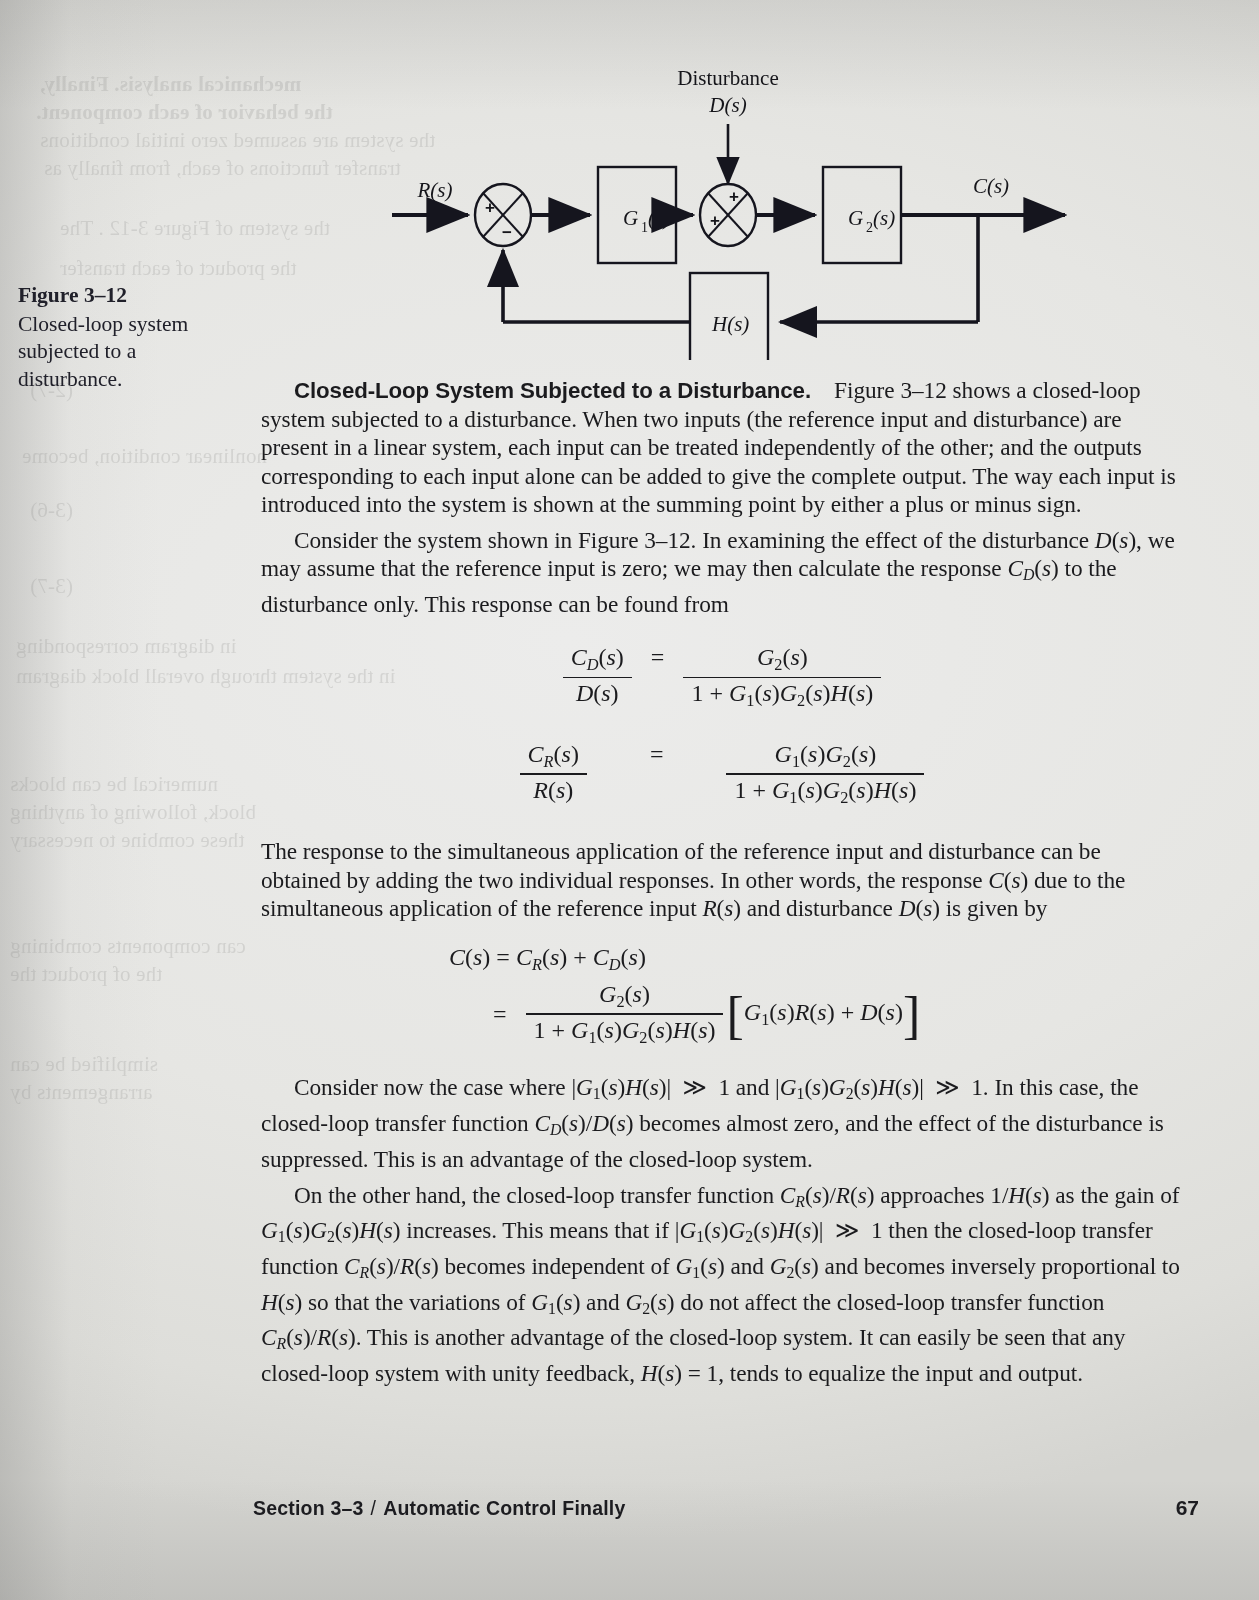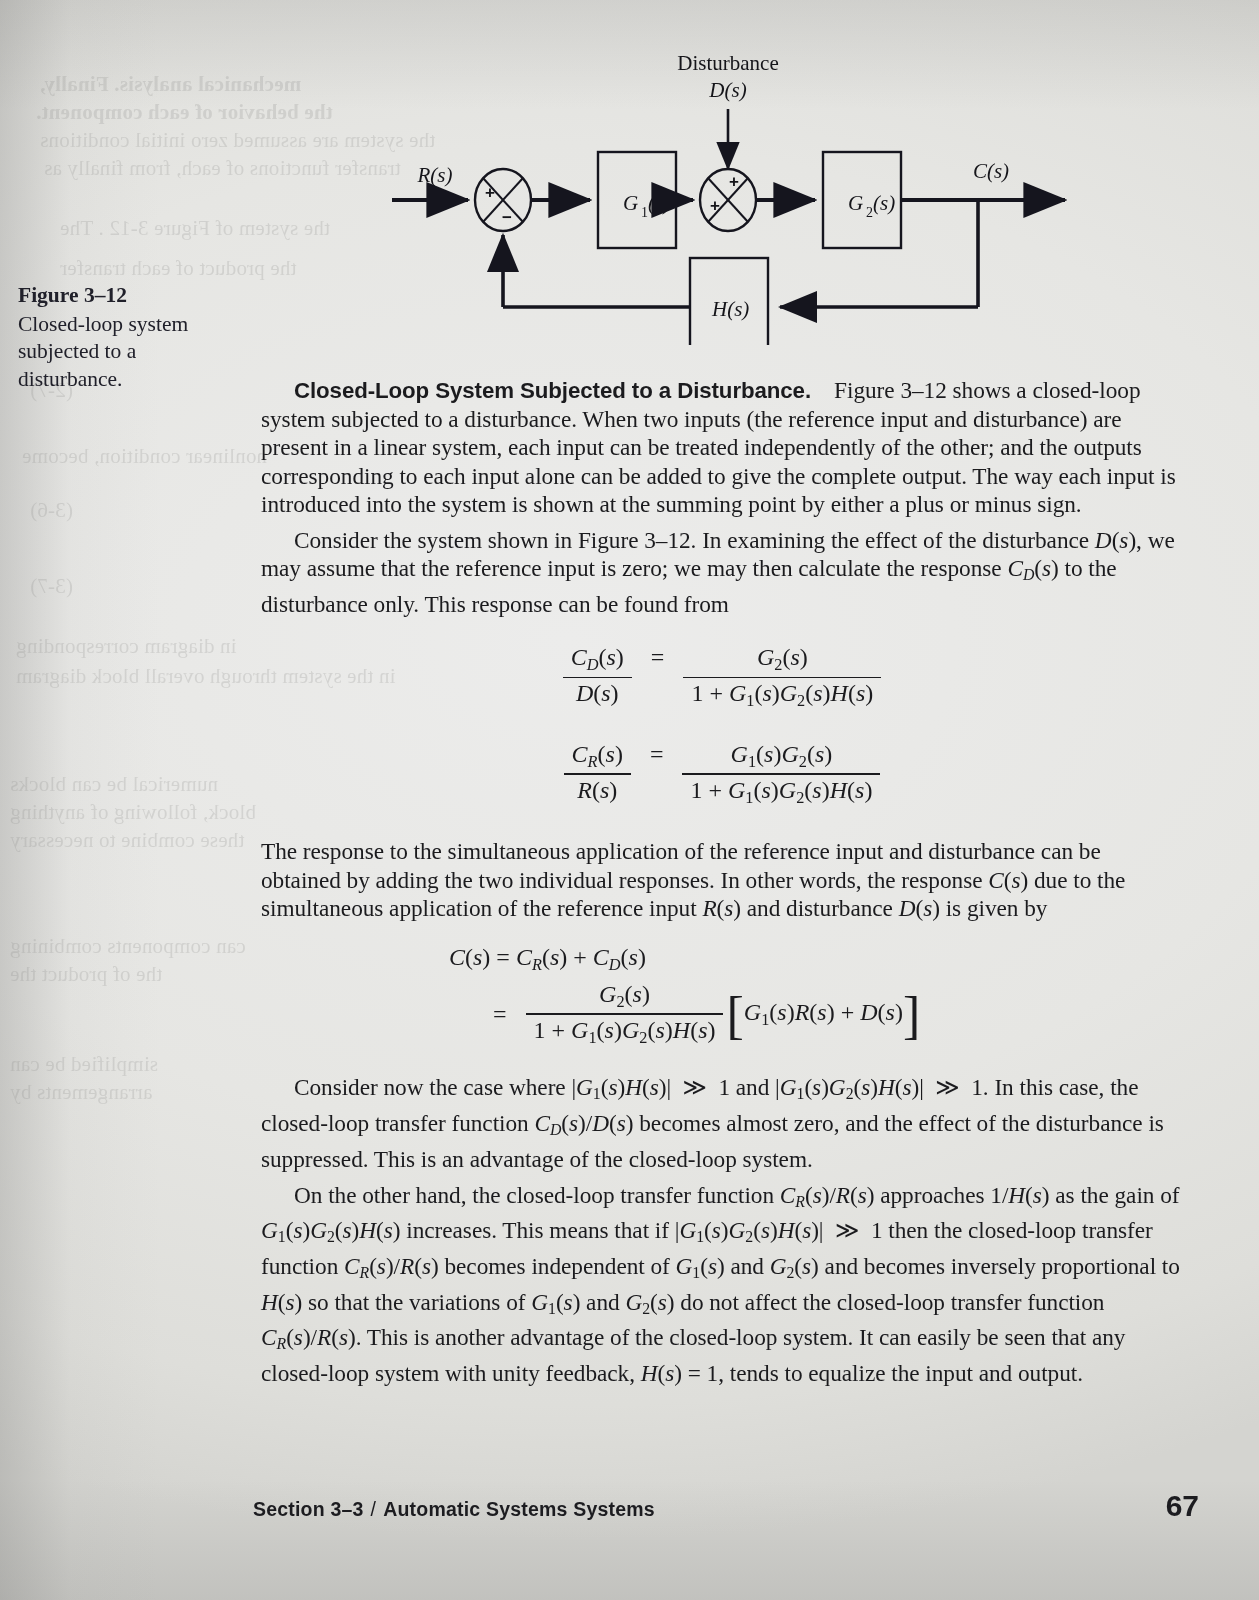--- a/index.html
+++ b/index.html
@@ -58,21 +58,21 @@
     font-size: 21.5px;
     margin-bottom: 1px;
     margin-top: 44px;
   }
   .fig-caption .fig-text { display: block; }
 
   
   .diagram {
     position: absolute;
     left: 380px;
-    top: 45px;
+    top: 60px;
     width: 700px;
     height: 300px;
   }
   .diagram svg { display: block; }
   .dg-label {
     font-family: "Liberation Serif", "DejaVu Serif", serif;
     font-style: italic;
     font-size: 21px;
     fill: #15151a;
   }
@@ -128,21 +128,21 @@
 
   
   .eq {
     display: flex;
     justify-content: center;
     align-items: flex-start;
     font-size: 24px;
     margin: 0;
   }
   .eq.eq1 { margin-top: 26px; margin-bottom: 30px; }
-  .eq.eq2 { margin-top: 26px; margin-bottom: 30px; }
+  .eq.eq2 { margin-top: 26px; margin-bottom: 30px; gap: 44px; }
   .frac {
     display: inline-flex;
     flex-direction: column;
     align-items: center;
     vertical-align: middle;
     margin: 0 3px;
   }
   .frac .num { padding: 0 8px 2px 8px; }
   .frac .den { padding: 2px 8px 0 8px; }
   .frac .bar {
@@ -191,23 +191,24 @@
     font-family: "Liberation Sans", sans-serif;
   }
   .footer .sect {
     font-size: 19.5px;
     font-weight: bold;
     letter-spacing: .2px;
     color: #1c1c20;
   }
   .footer .sect .slash { font-weight: normal; margin: 0 7px; }
   .footer .pg {
-    font-size: 30px;
+    font-size: 21px;
     font-weight: bold;
     color: #1c1c20;
+    margin-top: 7px;
   }
 </style>
 </head>
 <body>
 
 <div class="page">
 
   <div class="ghost b" style="left:40px; top:72px;">mechanical analysis. Finally,</div>
   <div class="ghost b" style="left:36px; top:100px;">the behavior of each component.</div>
   <div class="ghost" style="left:40px; top:128px;">the system are assumed zero initial conditions</div>
@@ -372,18 +373,18 @@
     </p>
 
     <p class="para">
       <span class="indent"></span>On the other hand, the closed-loop transfer function <i>C</i><span class="sub">R</span>(<i>s</i>)/<i>R</i>(<i>s</i>) approaches 1/<i>H</i>(<i>s</i>) as the gain of <i>G</i><span class="subn">1</span>(<i>s</i>)<i>G</i><span class="subn">2</span>(<i>s</i>)<i>H</i>(<i>s</i>) increases. This means that if |<i>G</i><span class="subn">1</span>(<i>s</i>)<i>G</i><span class="subn">2</span>(<i>s</i>)<i>H</i>(<i>s</i>)| &nbsp;≫&nbsp; 1 then the closed-loop transfer function <i>C</i><span class="sub">R</span>(<i>s</i>)/<i>R</i>(<i>s</i>) becomes independent of <i>G</i><span class="subn">1</span>(<i>s</i>) and <i>G</i><span class="subn">2</span>(<i>s</i>) and becomes inversely proportional to <i>H</i>(<i>s</i>) so that the variations of <i>G</i><span class="subn">1</span>(<i>s</i>) and <i>G</i><span class="subn">2</span>(<i>s</i>) do not affect the closed-loop transfer function <i>C</i><span class="sub">R</span>(<i>s</i>)/<i>R</i>(<i>s</i>). This is another advantage of the closed-loop system. It can easily be seen that any closed-loop system with unity feedback, <i>H</i>(<i>s</i>) = 1, tends to equalize the input and output.
     </p>
 
   </div>
 
   <div class="footer">
     <div class="sect">
-      <span>Section 3–3</span><span class="slash">/</span><span>Automatic Systems Systems</span>
+      <span>Section 3–3</span><span class="slash">/</span><span>Automatic Control Finally</span>
     </div>
     <div class="pg">67</div>
   </div>
 
 </div>
 
 </body></html>

